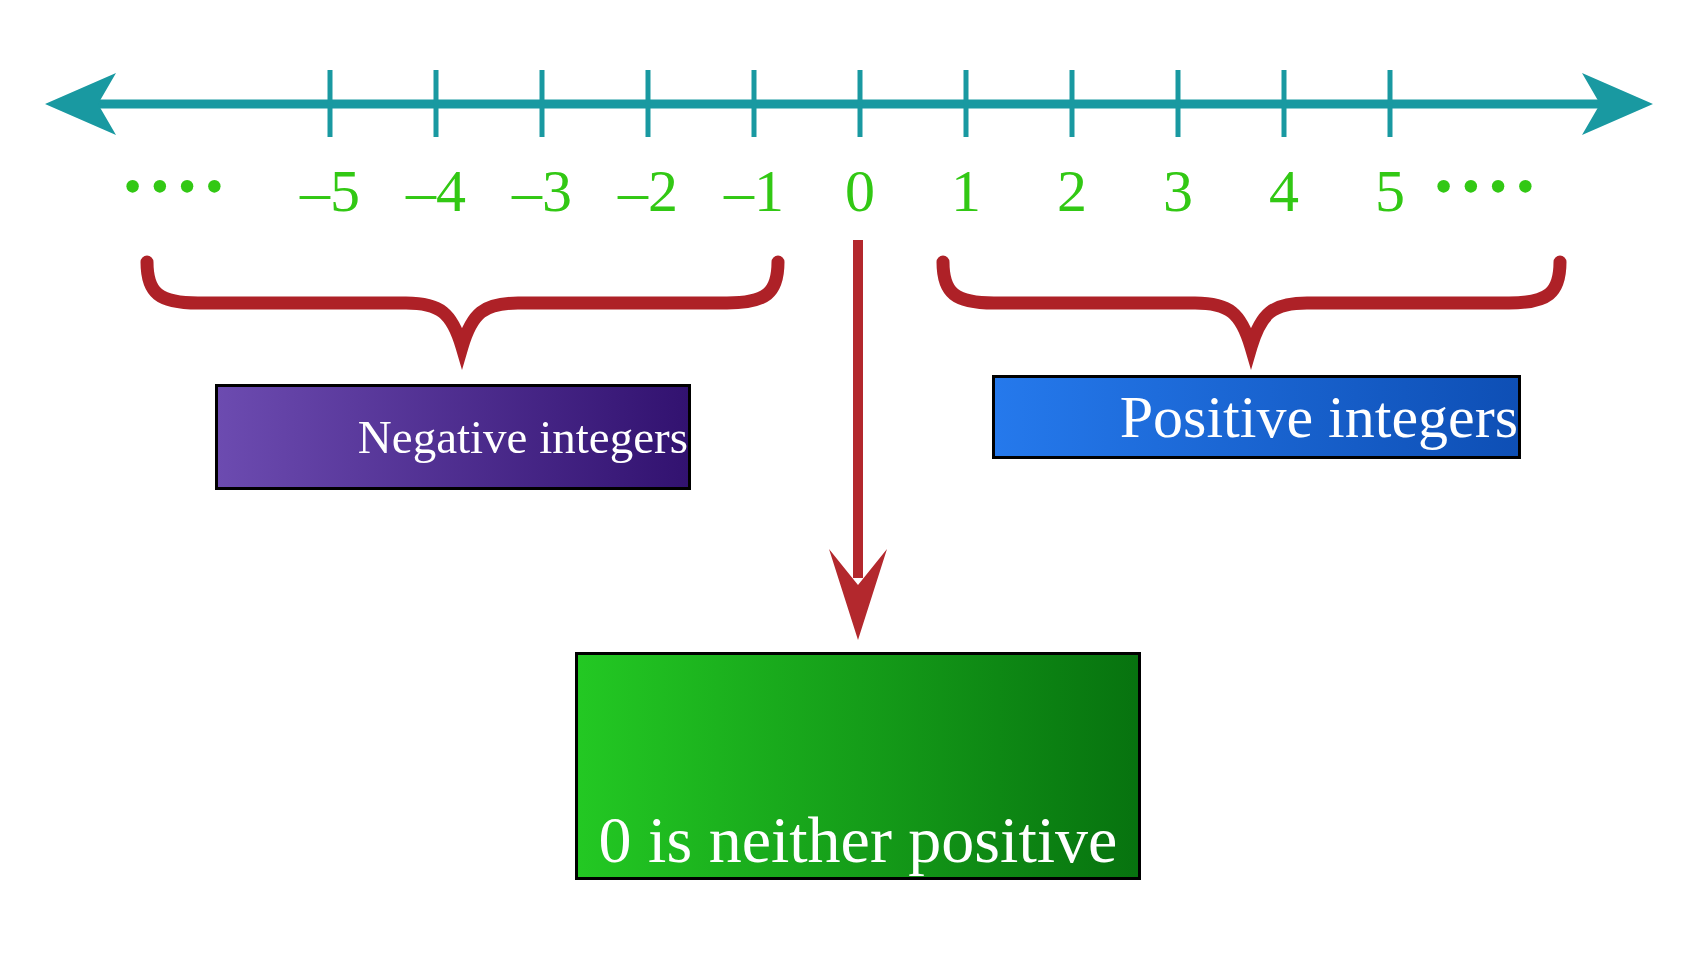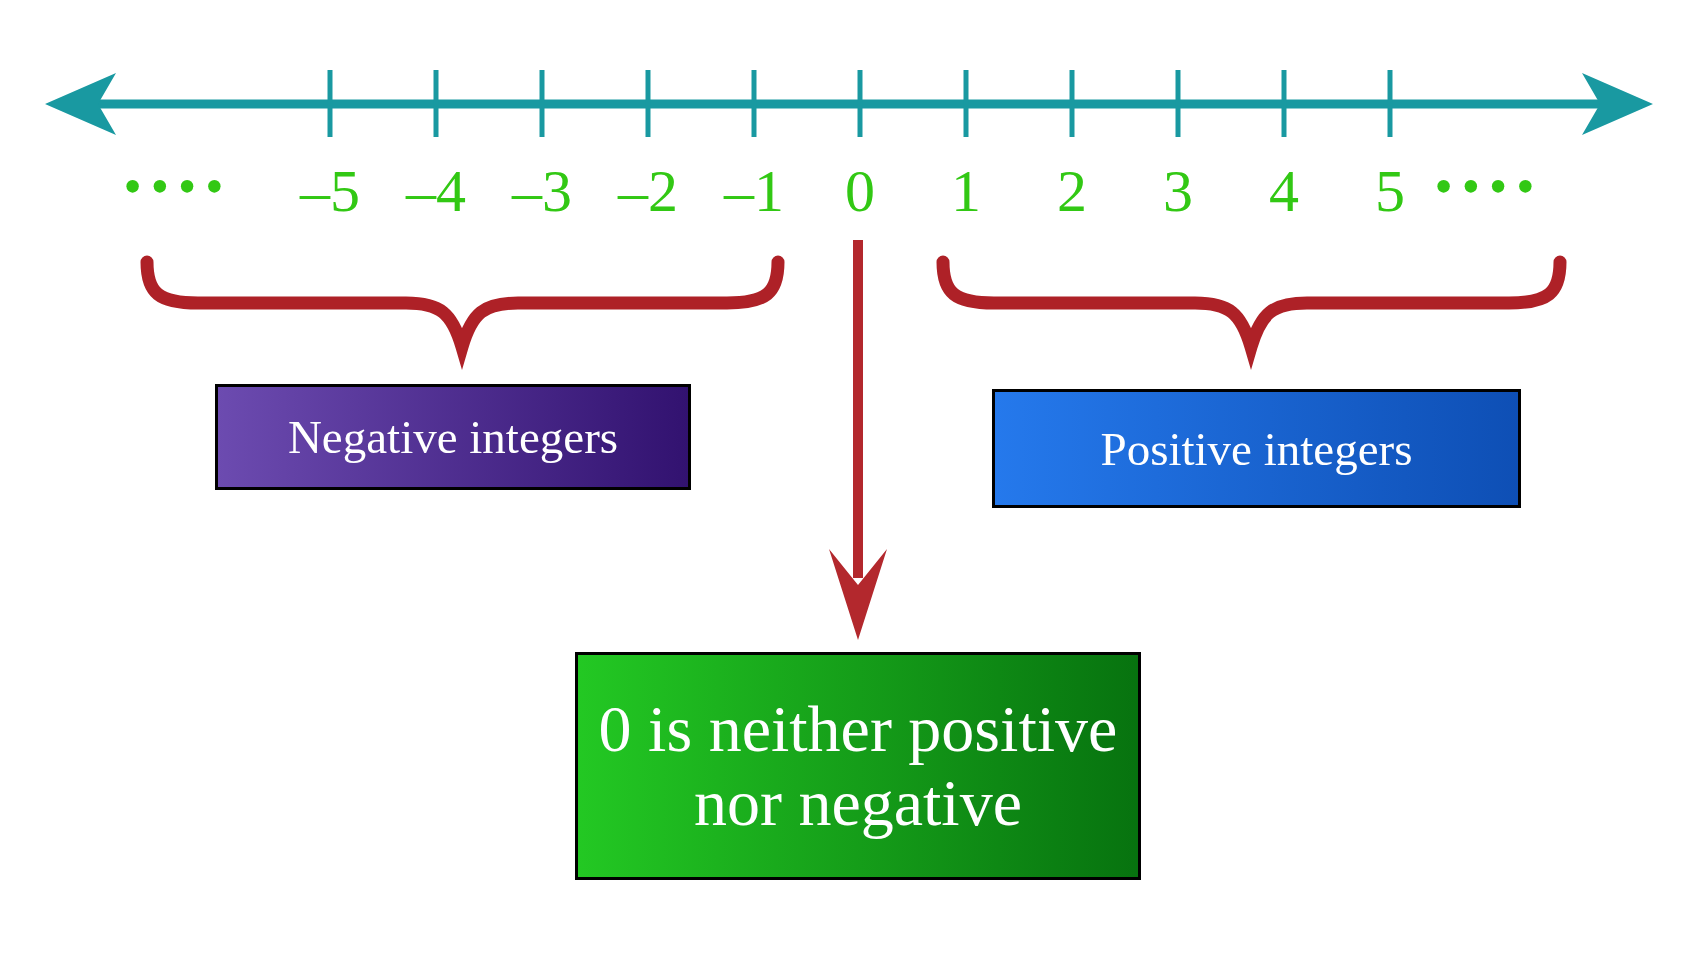--- a/index.html
+++ b/index.html
@@ -39,35 +39,35 @@
     letter-spacing: 9px;
     color: var(--number_green);
     white-space: nowrap;
   }
   .label-box {
     position: absolute;
     border: 3px solid var(--box_border);
     box-sizing: border-box;
     display: flex;
     align-items: center;
-    justify-content: center;
+    justify-content: flex-end;
     color: var(--text_white);
     text-align: center;
   }
   .neg-box {
     left: 215px; top: 384px;
     width: 476px; height: 106px;
     background: linear-gradient(90deg, var(--neg_from), var(--neg_to));
     font-size: 47px;
   }
   .pos-box {
-    left: 992px; top: 389px;
-    width: 529px; height: 119px;
+    left: 992px; top: 375px;
+    width: 529px; height: 84px;
     background: linear-gradient(90deg, var(--pos_from), var(--pos_to));
-    font-size: 47px;
+    font-size: 60px;
   }
   .zero-box {
     left: 575px; top: 652px;
     width: 566px; height: 228px;
     background: linear-gradient(90deg, var(--zero_from), var(--zero_to));
     font-size: 66px;
     flex-direction: column;
     line-height: 74px;
   }
 </style>
@@ -122,16 +122,15 @@
   <div class="label-box neg-box">
     <span>Negative integers</span>
   </div>
 
   <div class="label-box pos-box">
     <span>Positive integers</span>
   </div>
 
   <div class="label-box zero-box">
     <span>0 is neither positive</span>
-    <span>nor negative</span>
   </div>
 
 </div>
 
 </body></html>

